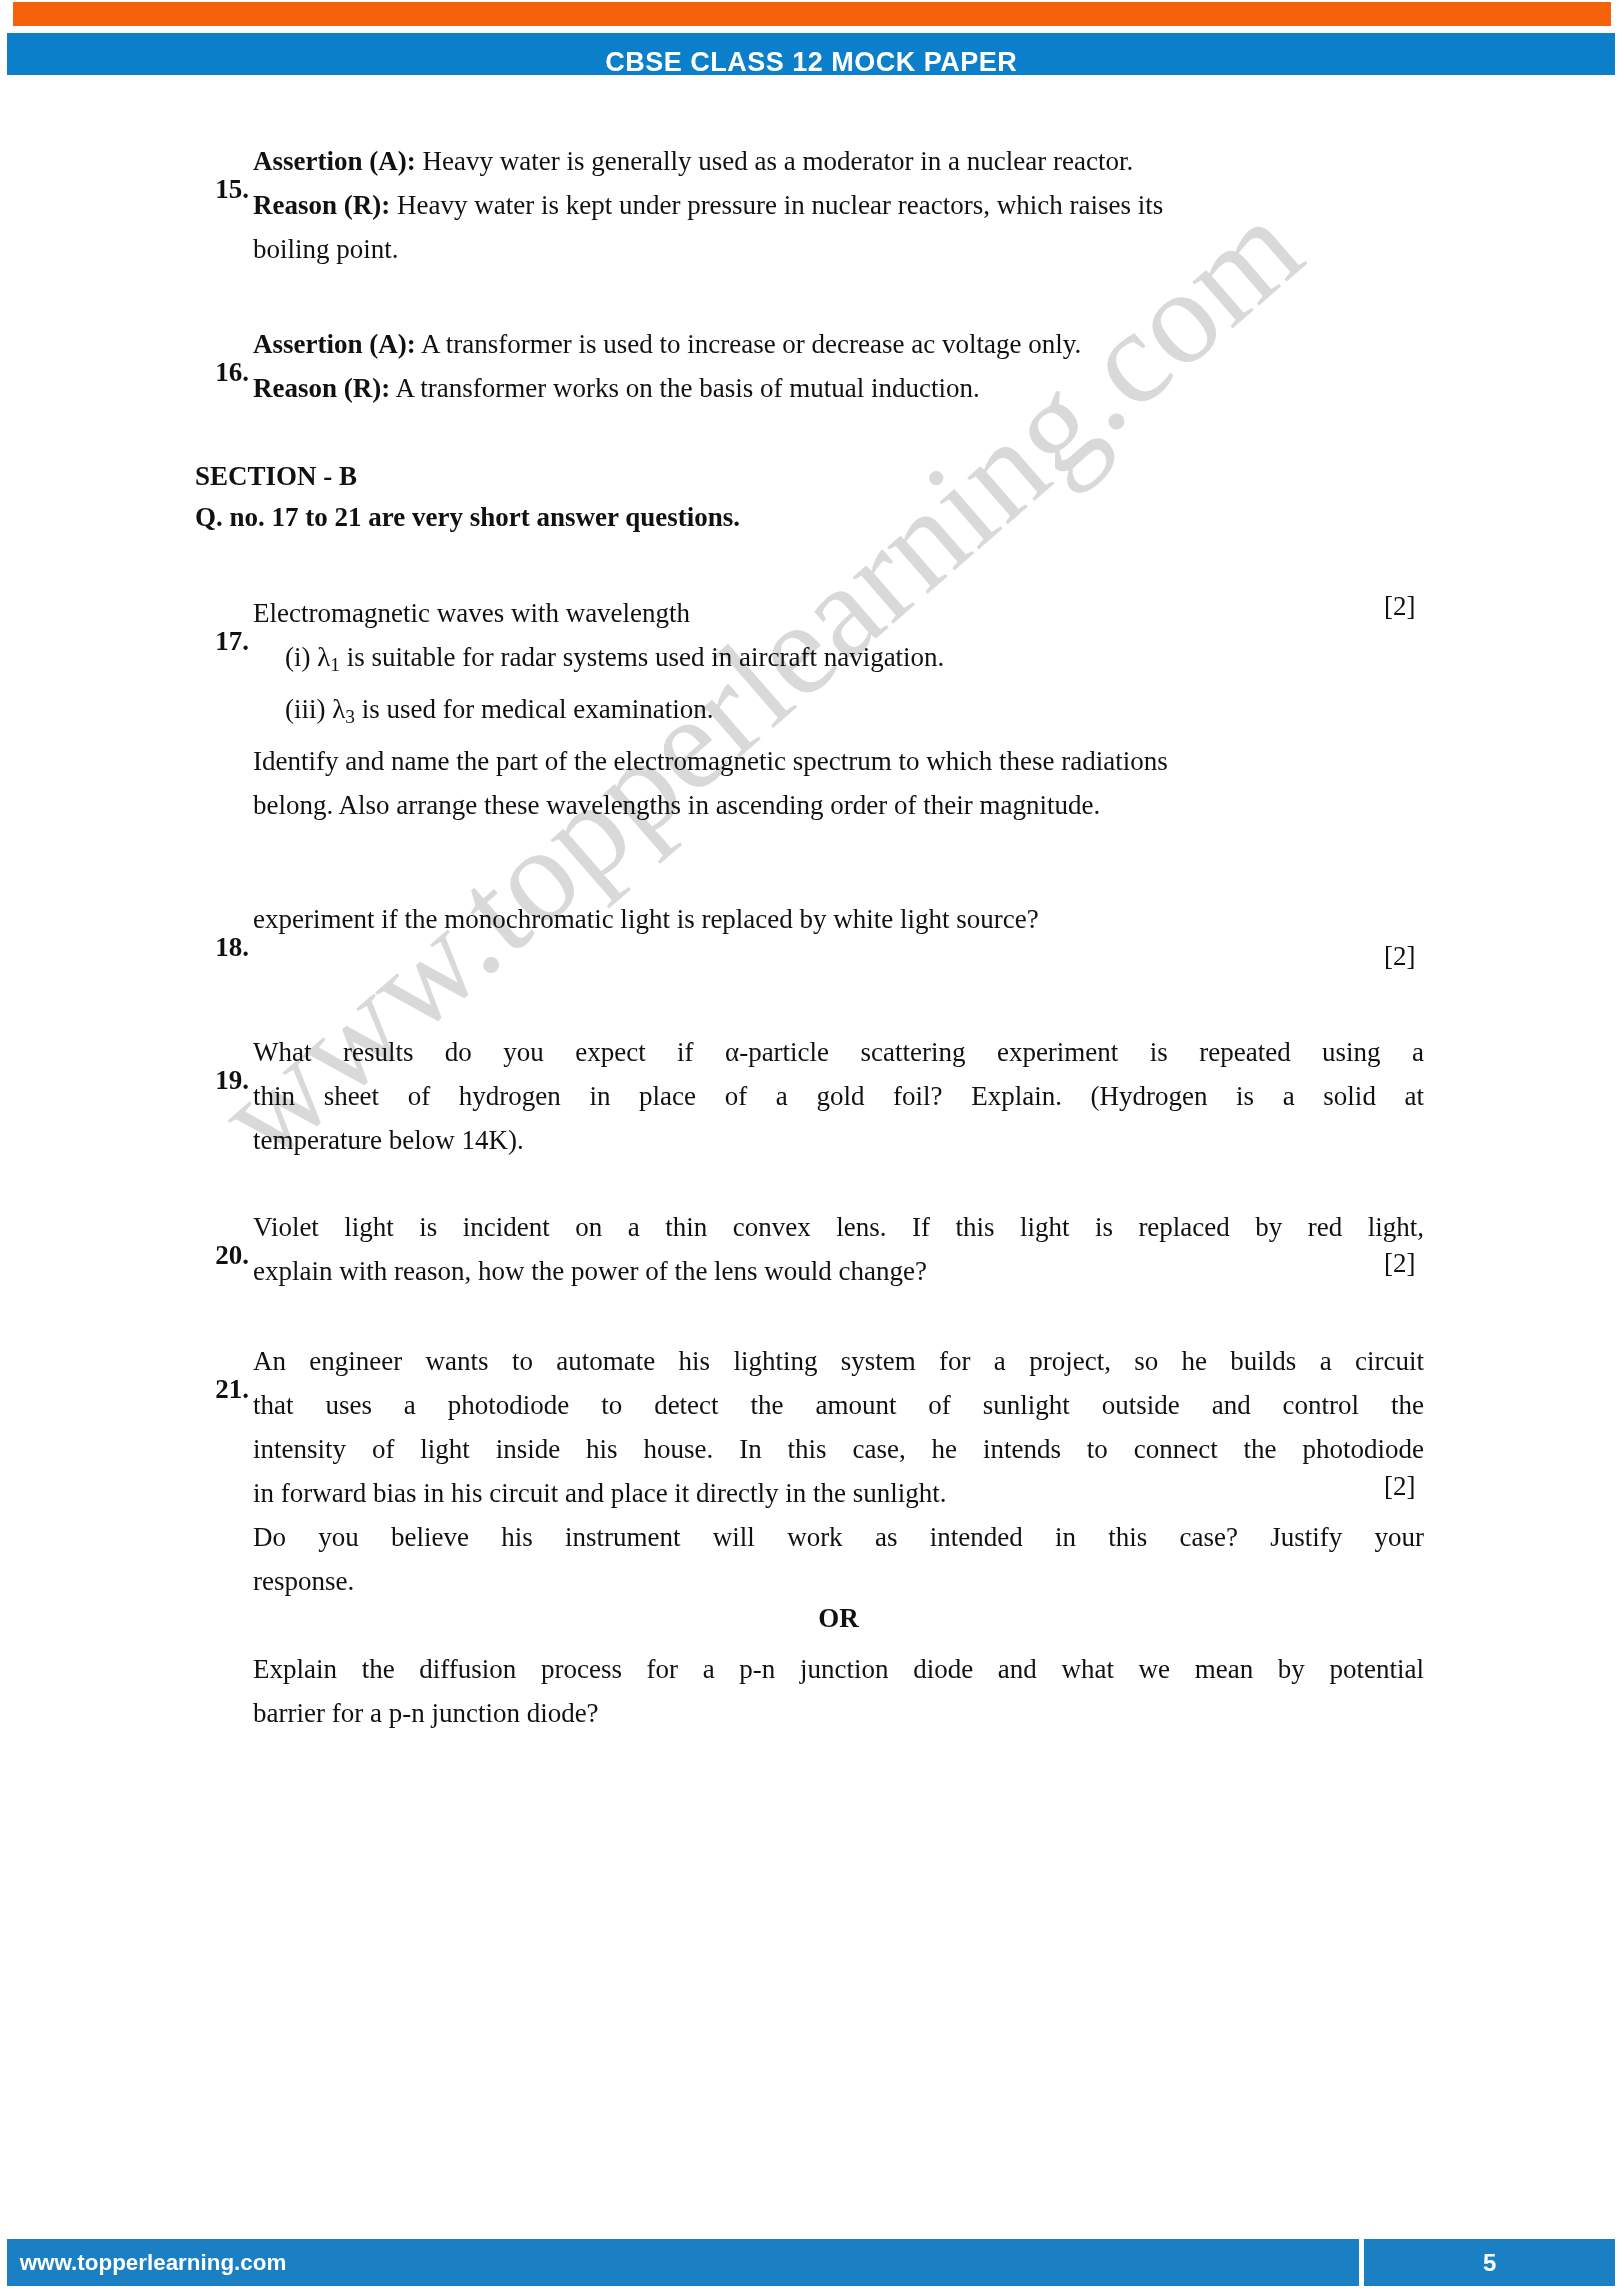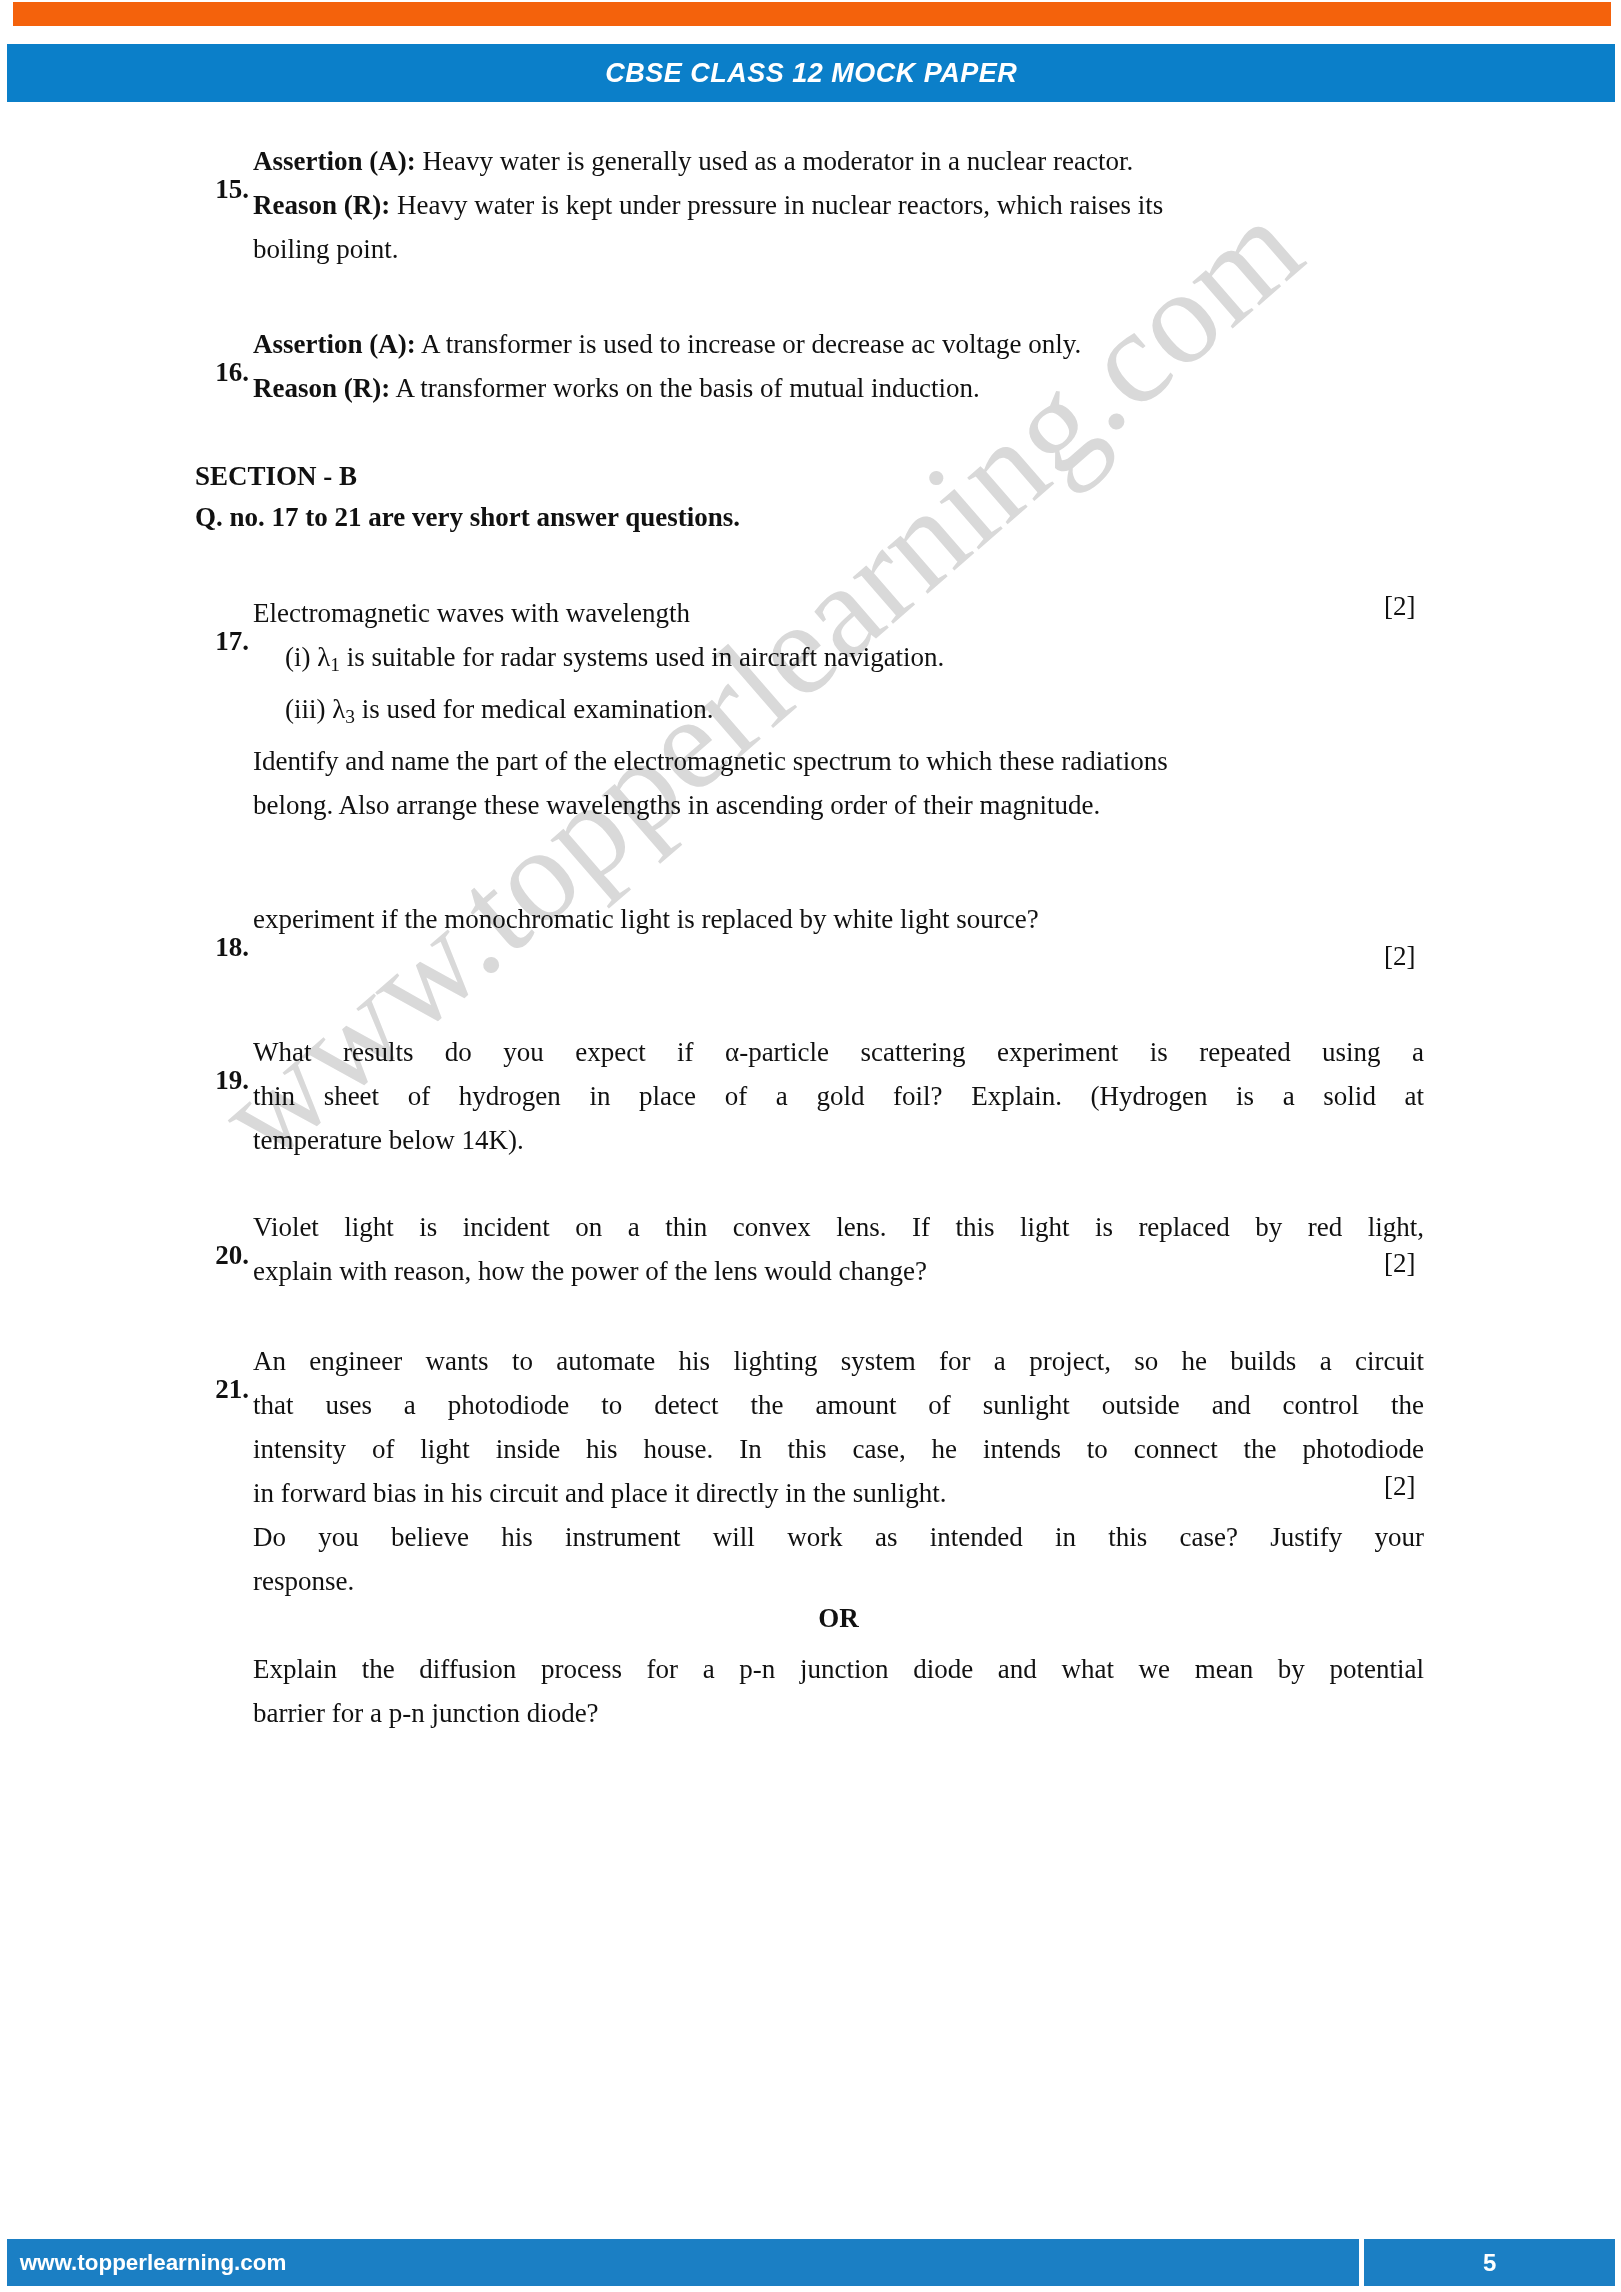--- a/index.html
+++ b/index.html
@@ -31,25 +31,24 @@
     position: absolute;
     left: 12.5px;
     top: 1.8px;
     width: 1598px;
     height: 24px;
     background: #f4620c;
   }
   .bar-blue {
     position: absolute;
     left: 7.2px;
-    top: 44px;
+    top: 33px;
     width: 1608px;
-    height: 58px;
+    height: 42px;
     background: #0b7fc9;
-    font-style: italic;
   }
   .header-title {
     position: absolute;
     left: 0;
     top: 0;
     width: 1608px;
     height: 58px;
     line-height: 58px;
     text-align: center;
     color: #ffffff;

